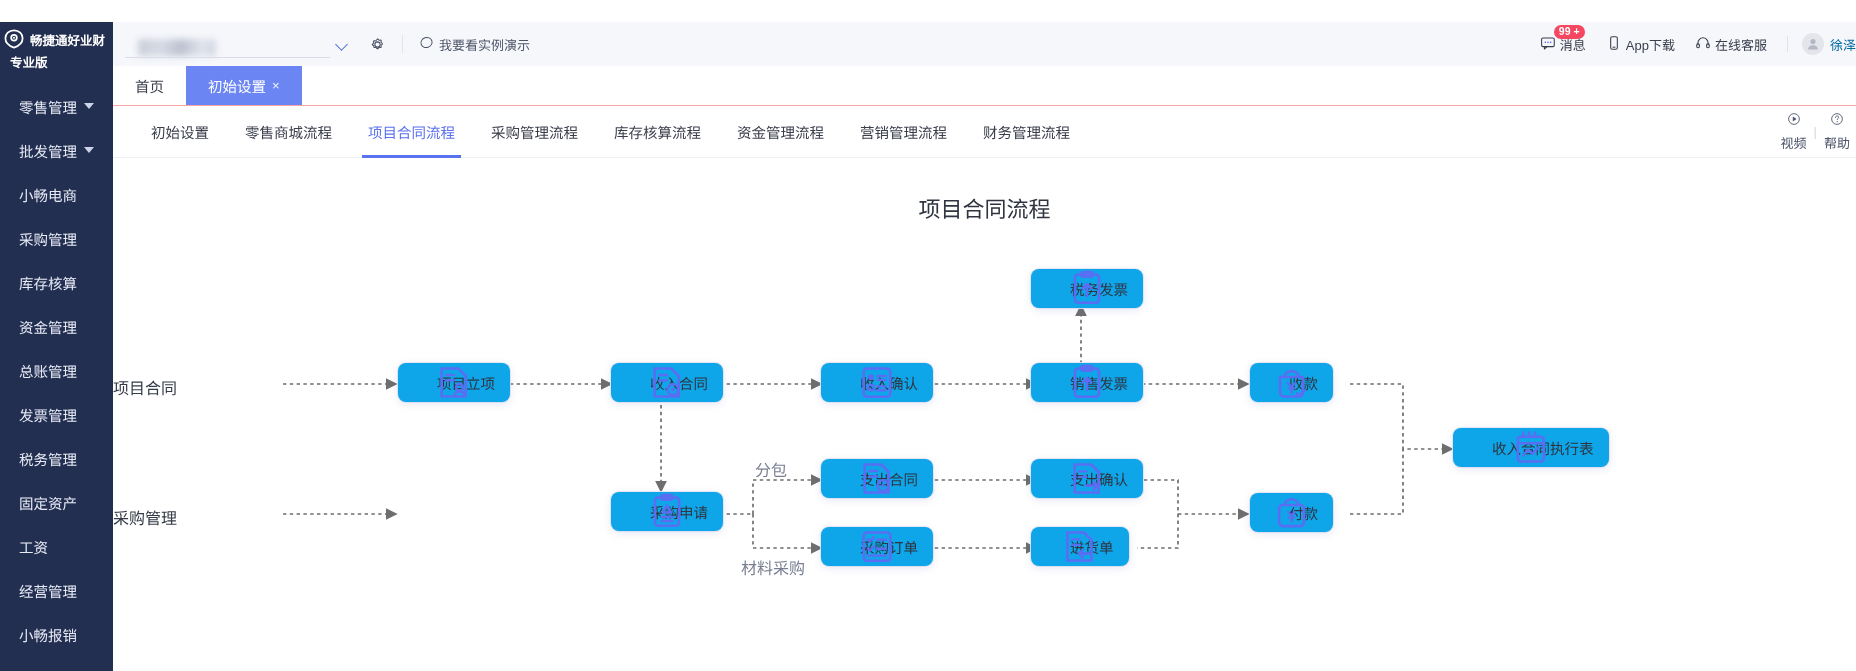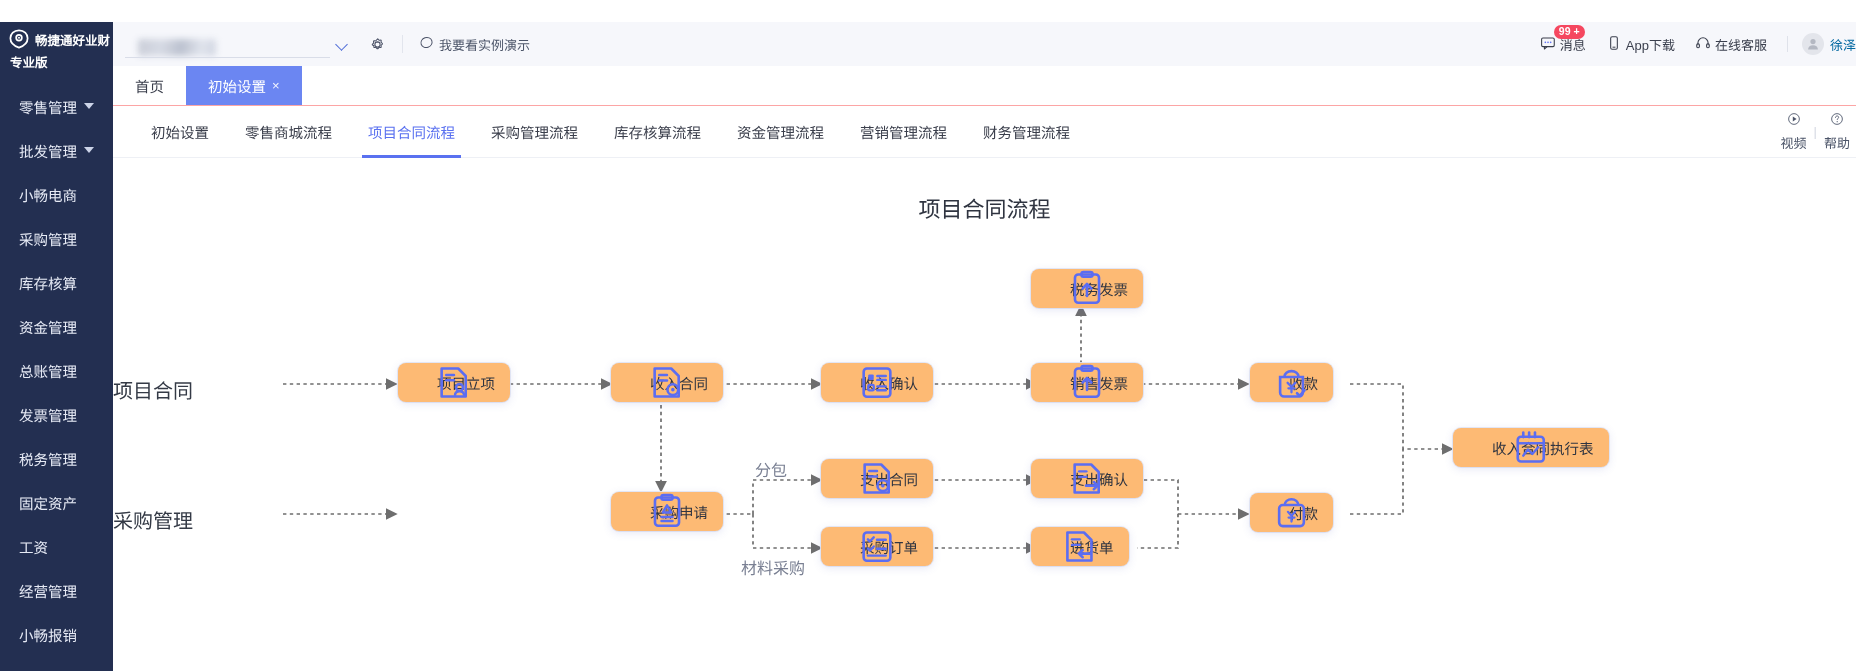--- a/index.html
+++ b/index.html
@@ -12,21 +12,21 @@
   }
   #app { position: relative; width: 1856px; height: 671px; background:#ffffff; }
 
   
   .sidebar {
     position: absolute; left:0; top:22px; width:113px; height:649px;
     background:#232f51; color:#e8ecf6;
     overflow:hidden;
   }
   .logo-wrap { position:relative; height:56px; padding:6px 8px 0 8px; }
-  .logo-row { display:flex; align-items:center; gap:5px; }
+  .logo-row { display:flex; align-items:center; gap:5px;justify-content:flex-end; }
   .logo-mark {
     width:22px; height:22px; flex:0 0 22px;
     display:flex; align-items:center; justify-content:center;
   }
   .logo-text { font-size:12.5px; font-weight:700; white-space:nowrap; letter-spacing:0px; color:#ffffff; }
   .logo-sub { font-size:12.5px; font-weight:700; color:#ffffff; margin-top:2px; padding-left:2px; }
 
   .nav-list { margin-top:6px; }
   .nav-item {
     height:44px; display:flex; align-items:center; padding-left:19px;
@@ -120,26 +120,26 @@
 
   .flow-title {
     text-align:center; font-size:22px; color:#2f3440; margin-top:33px; font-weight:400;
   }
 
   
   .canvas { position:relative; width:100%; height:420px; margin-top:10px; }
   .canvas svg { position:absolute; left:0; top:0; width:100%; height:100%; }
 
   .lane-label {
-    position:absolute; font-size:20px; color:#343a46; white-space:nowrap;
+    position:absolute; font-size:16px; color:#343a46; white-space:nowrap;
   }
 
   .node {
     position:absolute; display:flex; align-items:center; gap:8px;
-    background:#fdba74; border-radius:8px; padding:9px 15px 9px 12px;
+    background:#0ea5e9; border-radius:8px; padding:9px 15px 9px 12px;
     box-shadow:0 2px 9px rgba(92,108,190,.16), 0 0 0 1px rgba(232,235,246,.9);
     font-size:14.5px; color:#2f3440; white-space:nowrap; cursor:pointer;
   }
   .node .ico { width:19px; height:19px; flex:0 0 19px; display:flex; }
   .edge-label {
     position:absolute; font-size:16px; color:#7a8093; white-space:nowrap;
   }
 </style>
 </head>
 <body>

